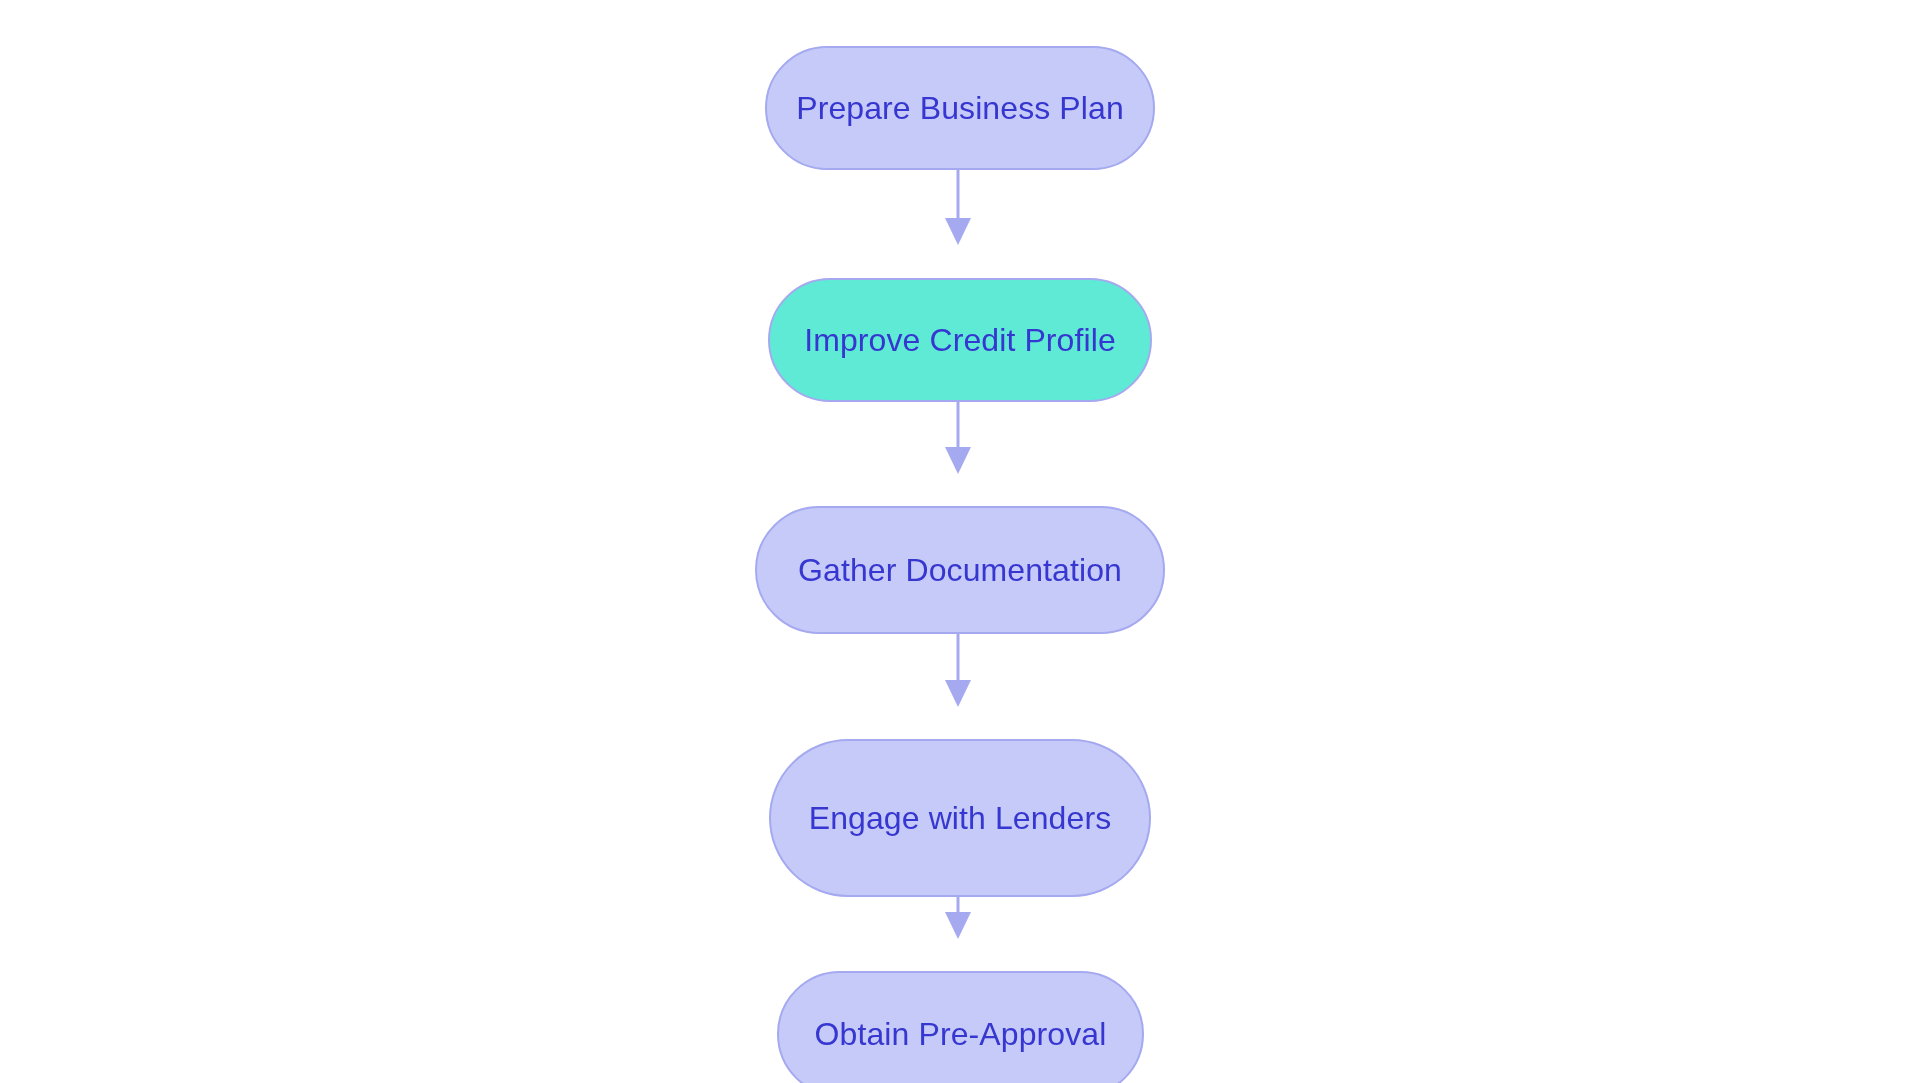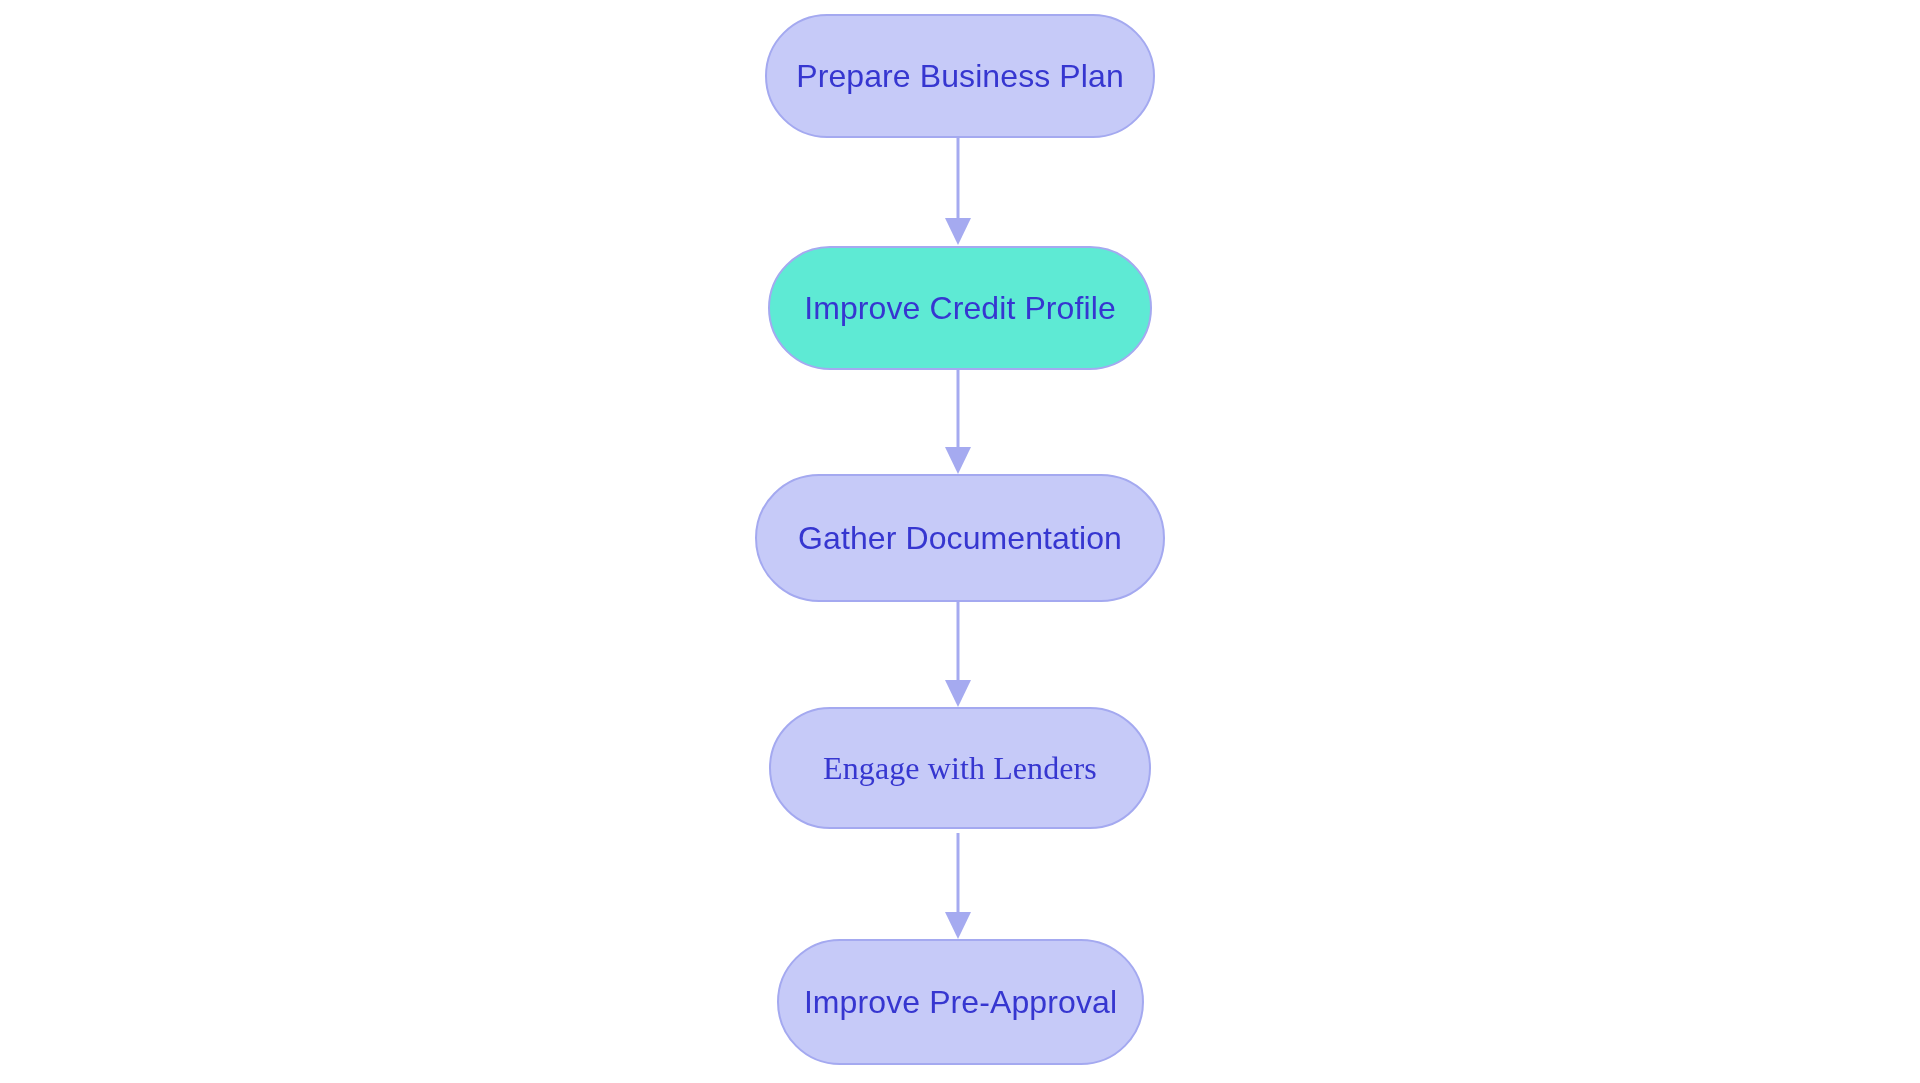--- a/index.html
+++ b/index.html
@@ -33,31 +33,32 @@
     border: 2px solid #a4a9f0;
     border-radius: 999px;
     color: #3636d0;
     font-family: "Liberation Sans", sans-serif;
     font-size: 32px;
     font-weight: 400;
     letter-spacing: 0.1px;
     white-space: nowrap;
     line-height: 1;
     user-select: none;
+    margin-top: 32px;
   }
   .node-label {
     color: #3636d0;
     pointer-events: none;
   }
 
   
   #node-0 { left: 765px;  top: 14px;   width: 390px; height: 124px; }
   #node-1 { left: 768px;  top: 246px;  width: 384px; height: 124px; }
   #node-2 { left: 755px;  top: 474px;  width: 410px; height: 128px; align-items: center; }
-  #node-3 { left: 769px;  top: 707px;  width: 382px; height: 122px; font-family: Liberation Serif, serif; }
+  #node-3 { left: 769px;  top: 707px;  width: 382px; height: 158px; }
   #node-4 { left: 777px;  top: 939px;  width: 367px; height: 126px; }
 
   
   .connector {
     position: absolute;
     left: 0;
     top: 0;
     width: 1920px;
     height: 1083px;
     pointer-events: none;
@@ -111,16 +112,16 @@
 
   <div class="node" id="node-2" style="background: rgb(198, 202, 248); border-color: rgb(164, 169, 240); color: rgb(54, 54, 208);">
     <span class="node-label">Gather Documentation</span>
   </div>
 
   <div class="node" id="node-3" style="background: rgb(198, 202, 248); border-color: rgb(164, 169, 240); color: rgb(54, 54, 208);">
     <span class="node-label">Engage with Lenders</span>
   </div>
 
   <div class="node" id="node-4" style="background: rgb(198, 202, 248); border-color: rgb(164, 169, 240); color: rgb(54, 54, 208);">
-    <span class="node-label">Improve Pre-Approval</span>
+    <span class="node-label">Obtain Pre-Approval</span>
   </div>
 
 </div>
 
 </body></html>

